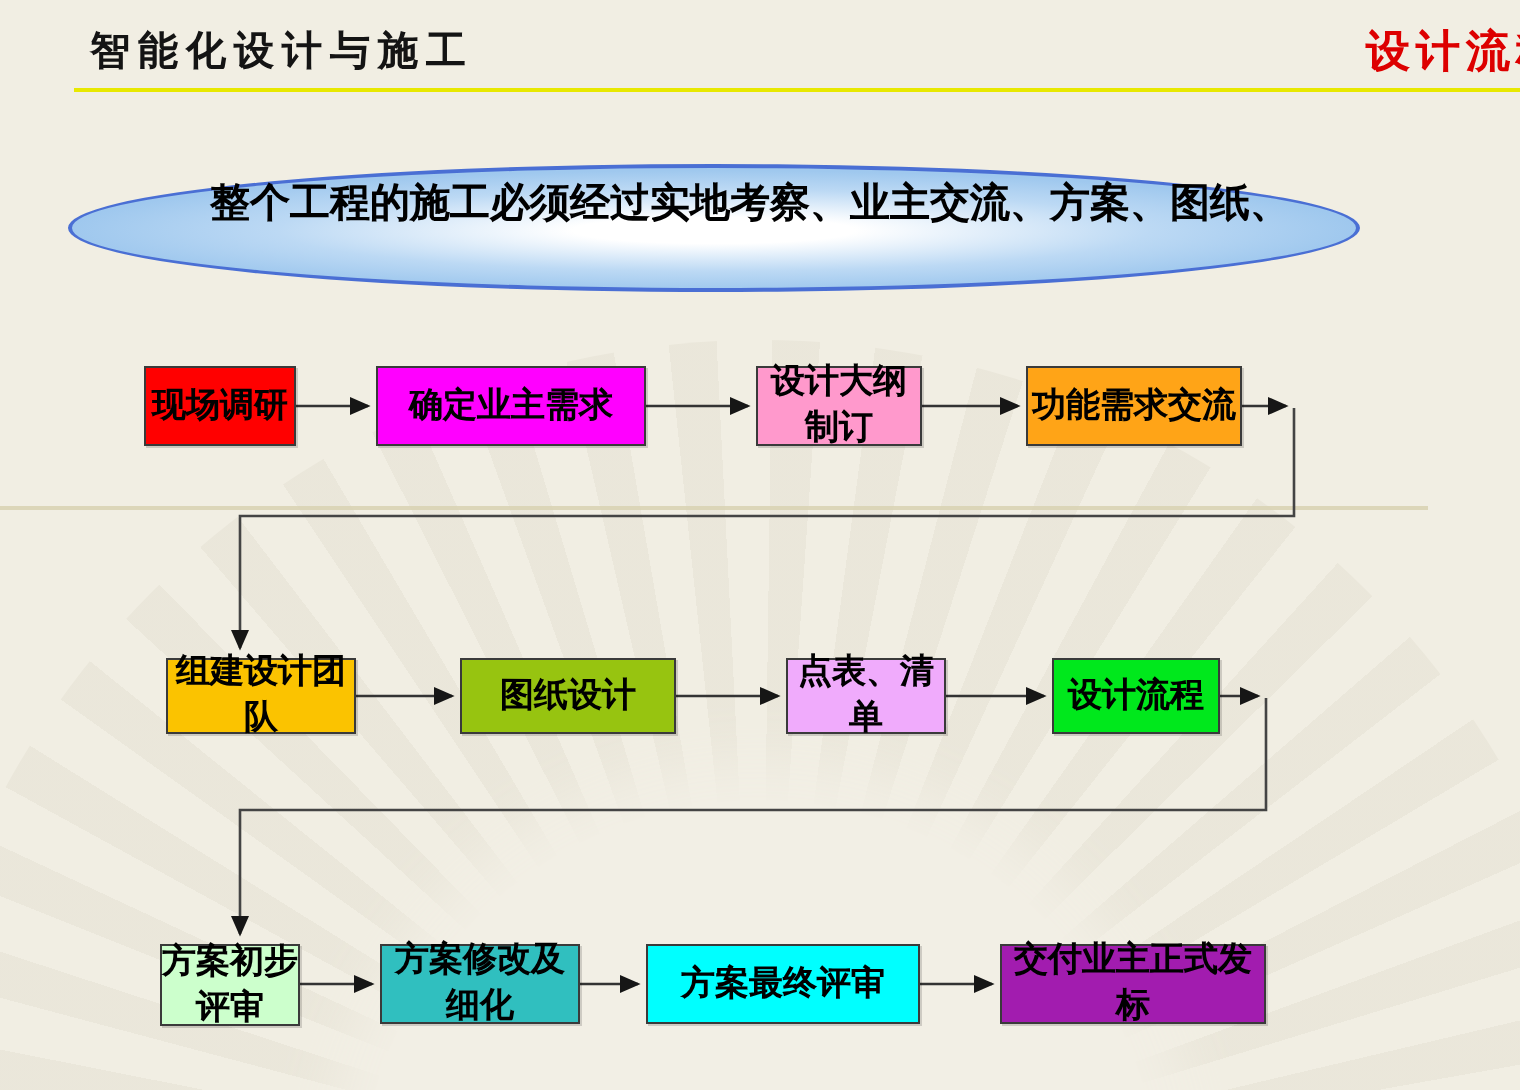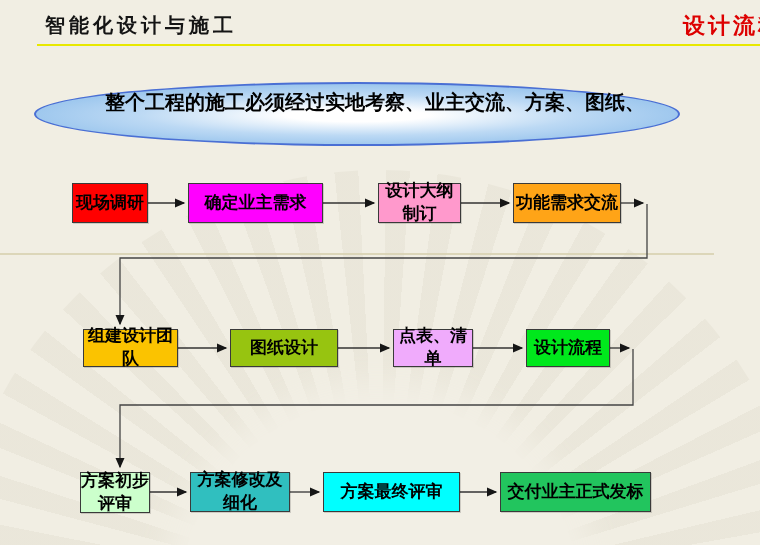--- a/index.html
+++ b/index.html
@@ -105,16 +105,16 @@
       <div class="node" style="left: 188px; top: 183px; width: 135px; height: 40px; background: rgb(255, 0, 255);">确定业主需求</div>
       <div class="node" style="left: 378px; top: 183px; width: 83px; height: 40px; background: rgb(255, 153, 204);">设计大纲制订</div>
       <div class="node" style="left: 513px; top: 183px; width: 108px; height: 40px; background: rgb(255, 164, 23);">功能需求交流</div>
       <div class="node" style="left: 83px; top: 329px; width: 95px; height: 38px; background: rgb(251, 195, 0);">组建设计团队</div>
       <div class="node" style="left: 230px; top: 329px; width: 108px; height: 38px; background: rgb(151, 196, 16);">图纸设计</div>
       <div class="node" style="left: 393px; top: 329px; width: 80px; height: 38px; background: #f0abfc;">点表、清单</div>
       <div class="node" style="left: 526px; top: 329px; width: 84px; height: 38px; background: rgb(0, 232, 28);">设计流程</div>
       <div class="node" style="left: 80px; top: 472px; width: 70px; height: 41px; background: rgb(204, 255, 204);">方案初步评审</div>
       <div class="node" style="left: 190px; top: 472px; width: 100px; height: 40px; background: rgb(48, 191, 191);">方案修改及细化</div>
       <div class="node" style="left: 323px; top: 472px; width: 137px; height: 40px; background: rgb(0, 255, 255);">方案最终评审</div>
-      <div class="node" style="left: 500px; top: 472px; width: 151px; height: 40px; background: #22c55e;">交付业主正式发标</div>
+      <div class="node" style="left: 500px; top: 472px; width: 133px; height: 40px; background: #a21caf;">交付业主正式发标</div>
     </div>
 
 </div>
 
 </body></html>

